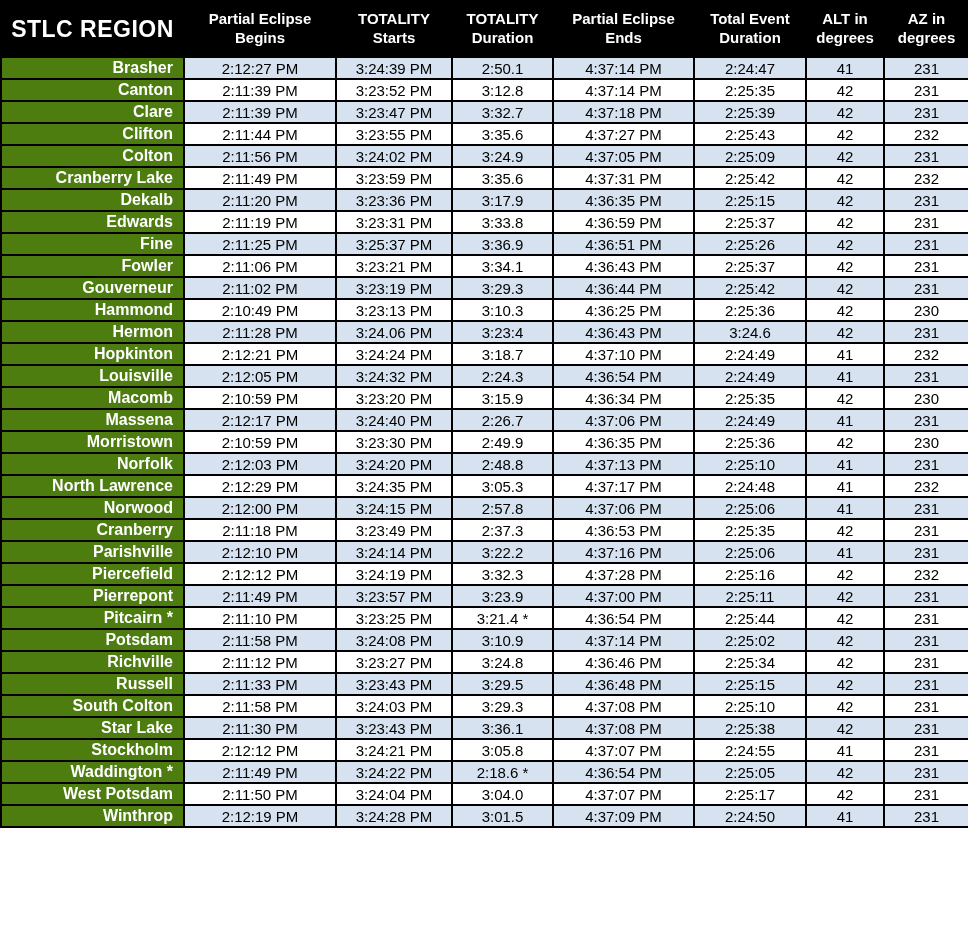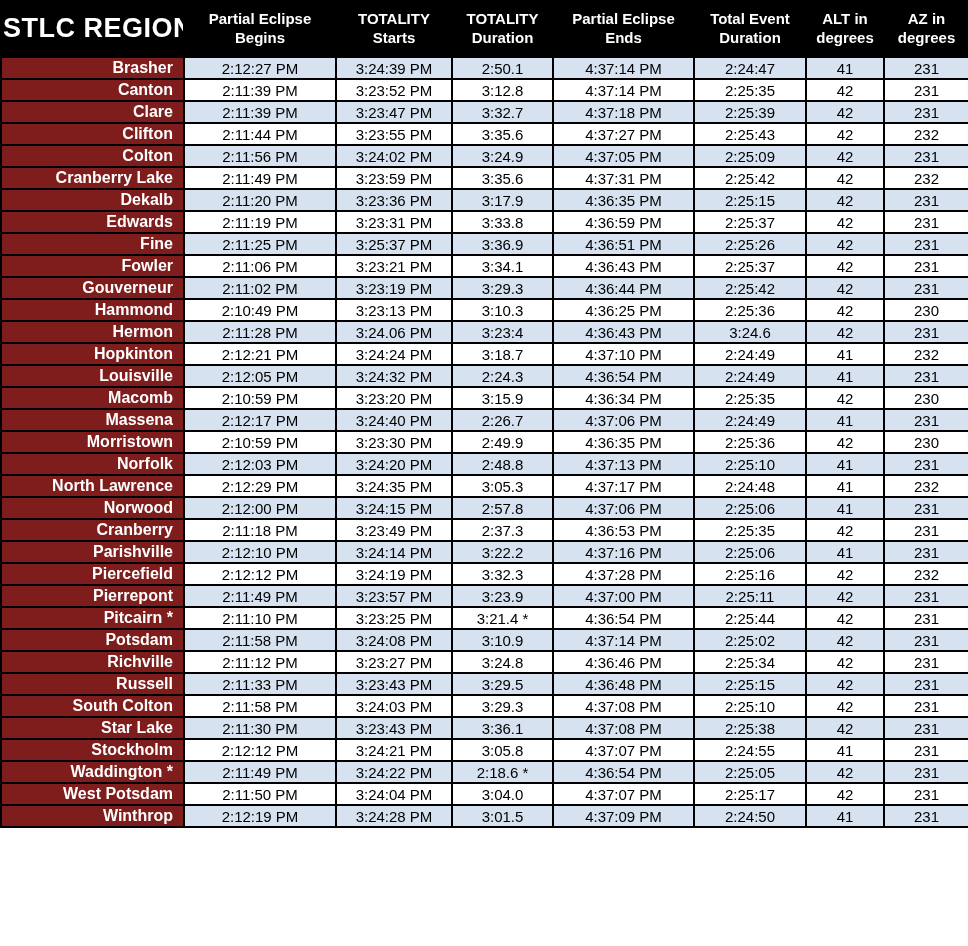--- a/index.html
+++ b/index.html
@@ -38,33 +38,33 @@
     color: #ffffff;
     font-weight: 700;
     font-size: 15px;
     line-height: 1.25;
     text-align: center;
     vertical-align: middle;
     white-space: normal;
     padding: 2px 1px;
   }
   thead th.region-head {
-    font-size: 27px;
+    font-size: 23px;
     letter-spacing: 0.5px;
     white-space: nowrap;
   }
 
   tbody tr { height: 22px; }
   tbody td {
     white-space: nowrap;
     padding: 0;
     vertical-align: middle;
   }
   tbody td.region {
-    background: #7f1d1d;
+    background: #4d7c0f;
     color: #ffffff;
     font-weight: 700;
     font-size: 16px;
     text-align: right;
     padding-right: 10px;
   }
   tbody td.value {
     font-size: 15px;
     color: #000000;
     text-align: center;

